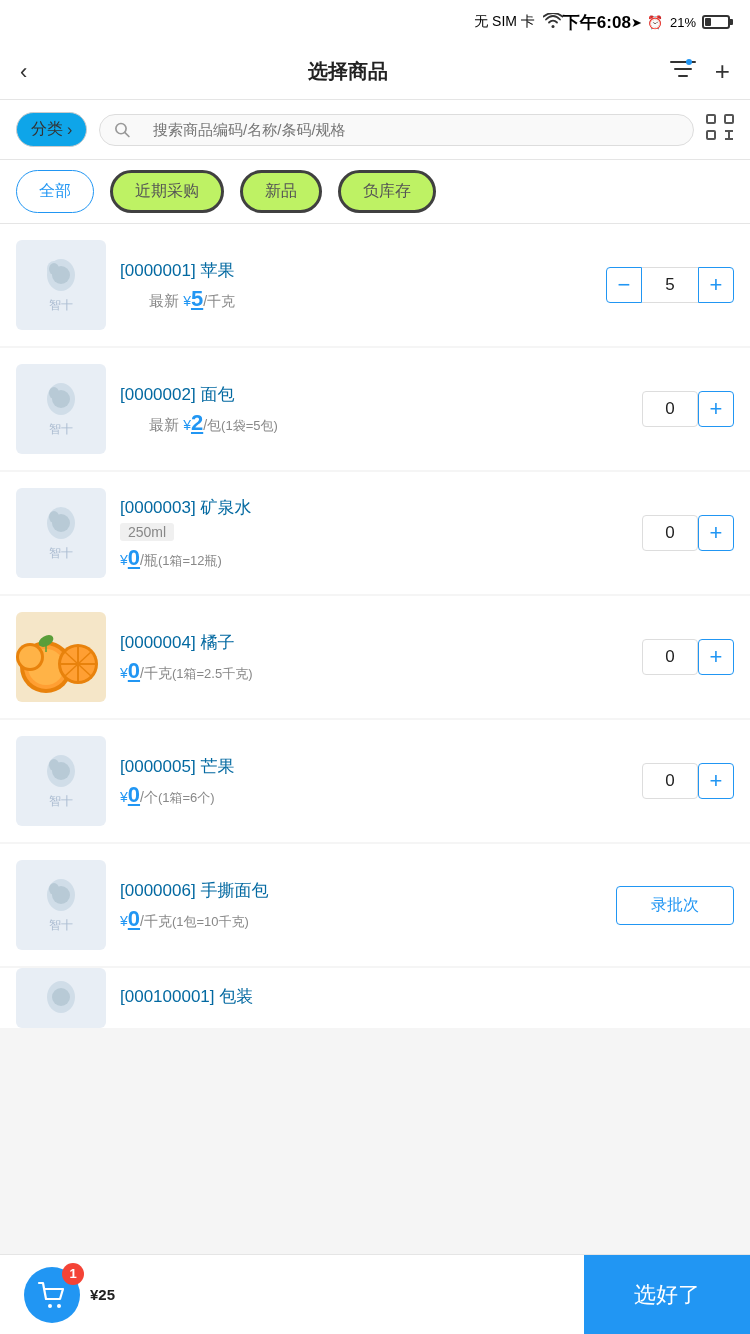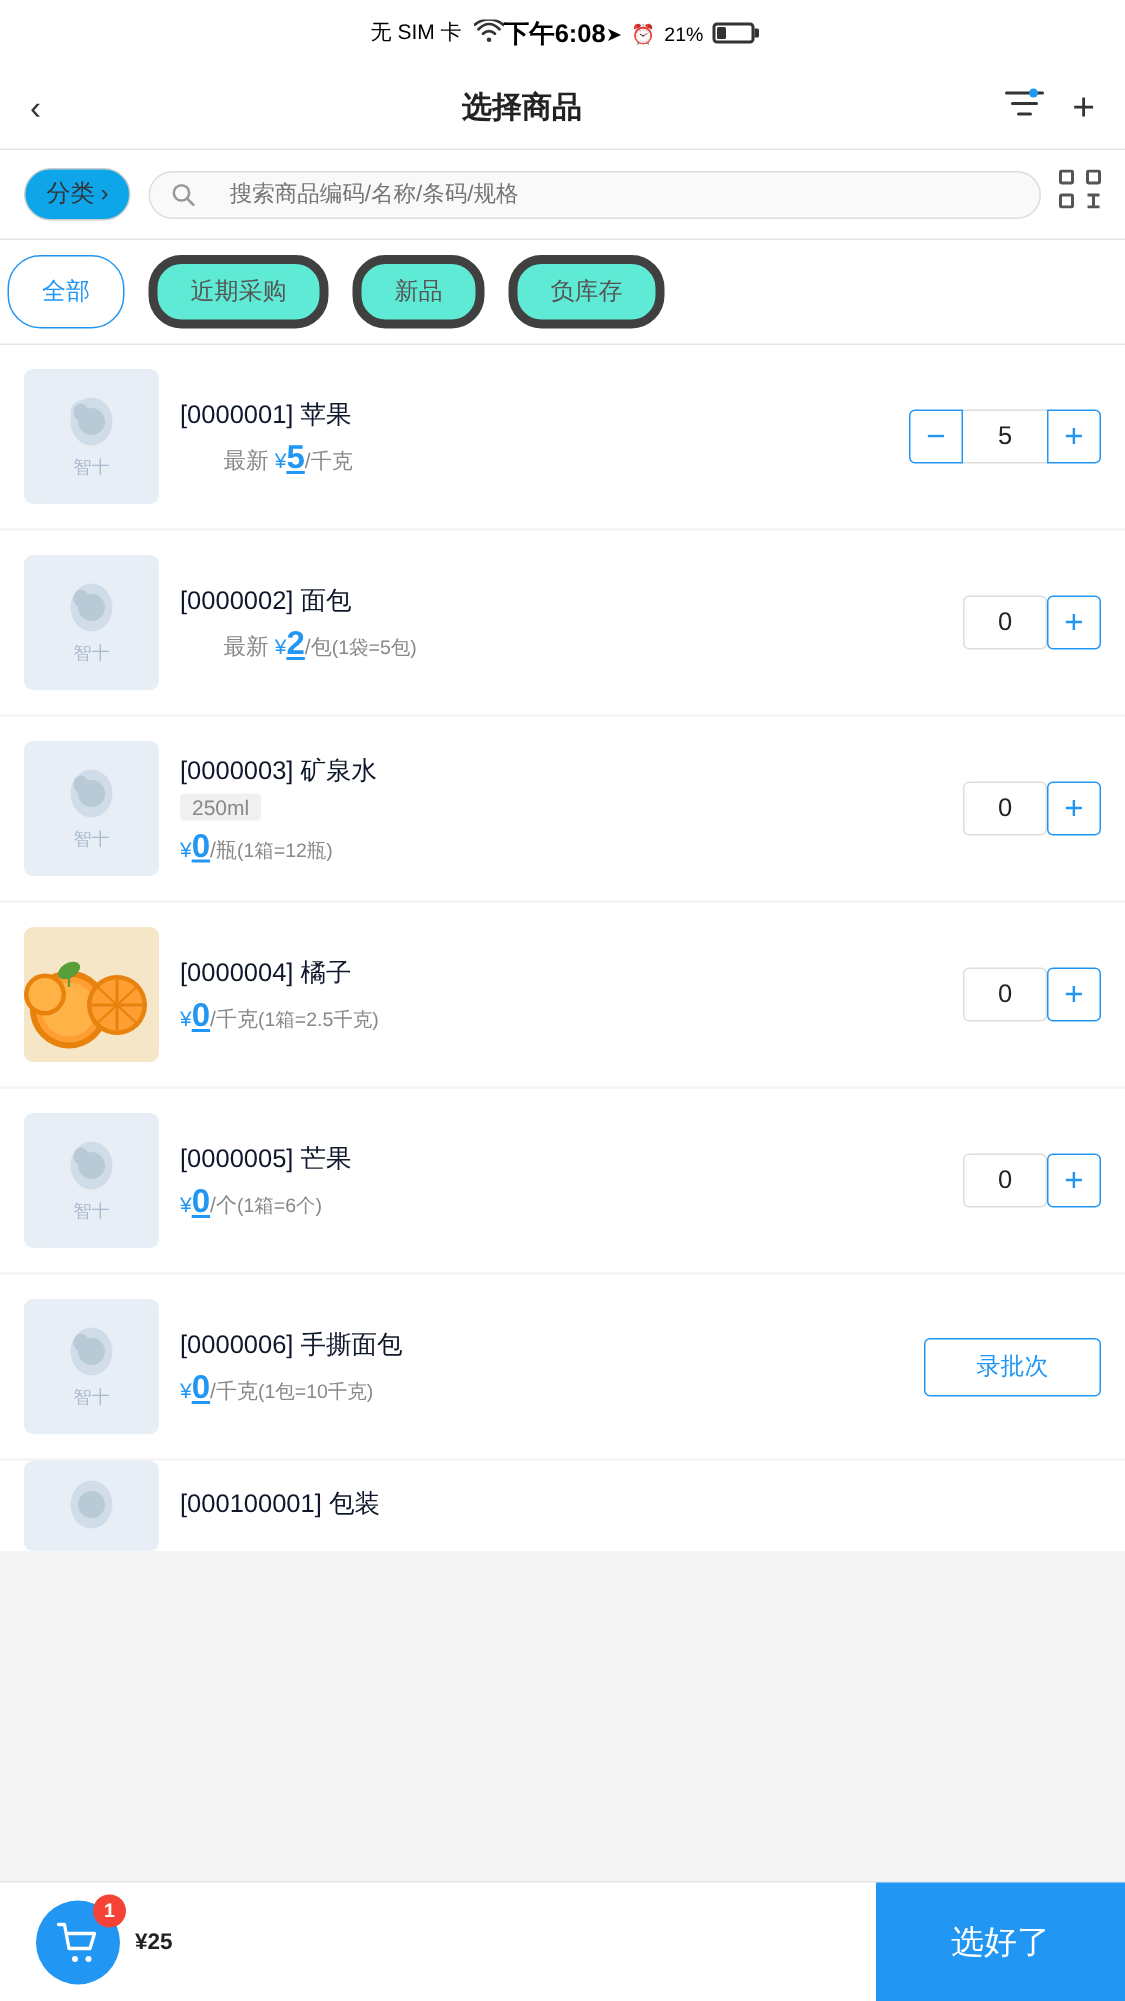--- a/index.html
+++ b/index.html
@@ -11,21 +11,21 @@
       min-height: 1334px;
       overflow-x: hidden;
     }
 
     
     .status-bar {
       background: #fff;
       height: 44px;
       display: flex;
       align-items: center;
-      justify-content: center;
+      justify-content: flex-end;
       padding: 12px 20px;
       font-size: 15px;
       font-weight: 500;
     }
     .status-left { display: flex; align-items: center; gap: 8px; font-size: 14px; }
     .status-center { font-size: 17px; font-weight: 600; }
     .status-right { display: flex; align-items: center; gap: 6px; font-size: 13px; }
     .battery-icon {
       width: 28px; height: 14px; border: 2px solid #333; border-radius: 3px; position: relative;
       display: inline-block;
@@ -79,31 +79,31 @@
     }
     .search-bar input {
       border: none; background: transparent; font-size: 15px; color: #999;
       outline: none; width: 100%;
     }
 
     
     .filter-tabs {
       background: #fff;
       display: flex;
-      padding: 10px 5px;
+      padding: 10px 16px;
       gap: 16px;
       border-bottom: 1px solid #e5e5e5;
     }
     .filter-tab {
       padding: 8px 22px;
       border-radius: 22px;
       font-size: 16px;
       color: #555;
-      background: #5eead4;
-      border: 6px solid #404040;
+      background: #bef264;
+      border: 3px solid #404040;
       cursor: pointer;
     }
     .filter-tab.active {
       color: #2196f3;
       background: #fff;
       border: 1.5px solid #2196f3;
     }
 
     
     .product-list {
@@ -124,21 +124,21 @@
       border-radius: 6px;
       display: flex; flex-direction: column; align-items: center; justify-content: center;
       color: #aabbd0;
       font-size: 28px;
     }
     .placeholder-img .brand-text {
       font-size: 12px; color: #aabbd0; margin-top: 2px;
     }
 
     .product-info { flex: 1; min-width: 0; }
-    .product-name { font-size: 17px; color: #0f172a; font-weight: 500; margin-bottom: 4px; }
+    .product-name { font-size: 17px; color: #0369a1; font-weight: 500; margin-bottom: 4px; }
     .product-spec { font-size: 14px; color: #888; background: #f0f0f0; display: inline-block; padding: 1px 8px; border-radius: 3px; margin-bottom: 4px; }
     .product-price {
       font-size: 15px; color: #888;
     }
     .product-price .latest { color: #888; margin-left: 29px; }
     .product-price .currency { color: #2196f3; font-size: 14px; }
     .product-price .amount { color: #2196f3; font-size: 22px; font-weight: bold; text-decoration: underline; }
     .product-price .unit { color: #888; font-size: 14px; }
     .product-price .unit-detail { color: #888; font-size: 13px; }
 

